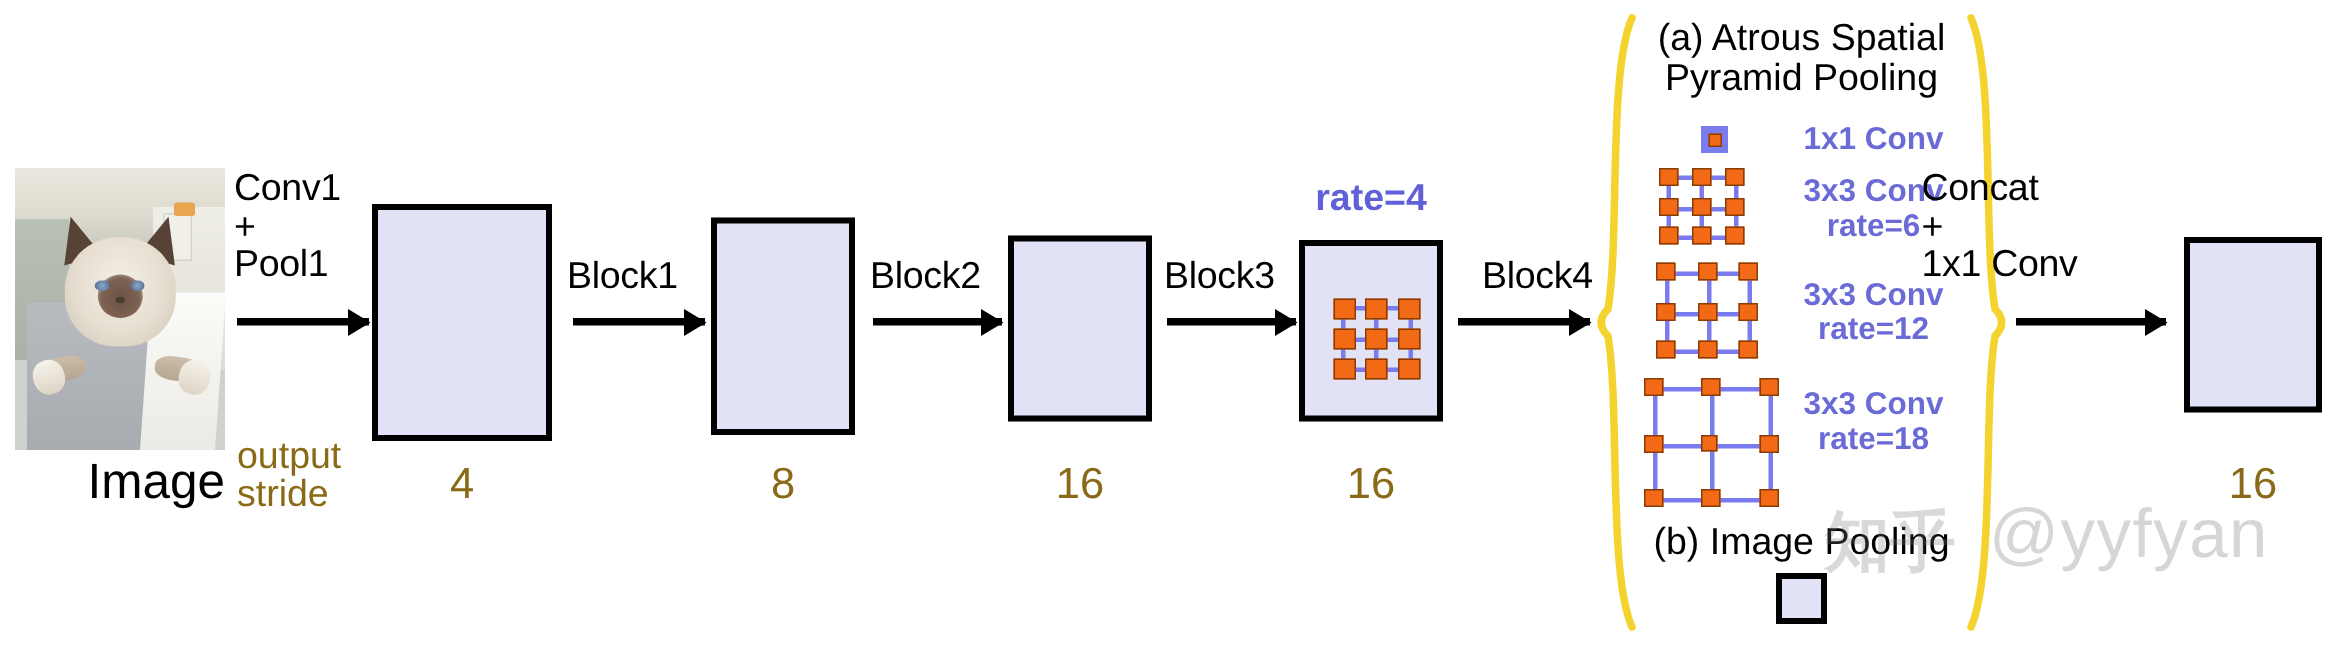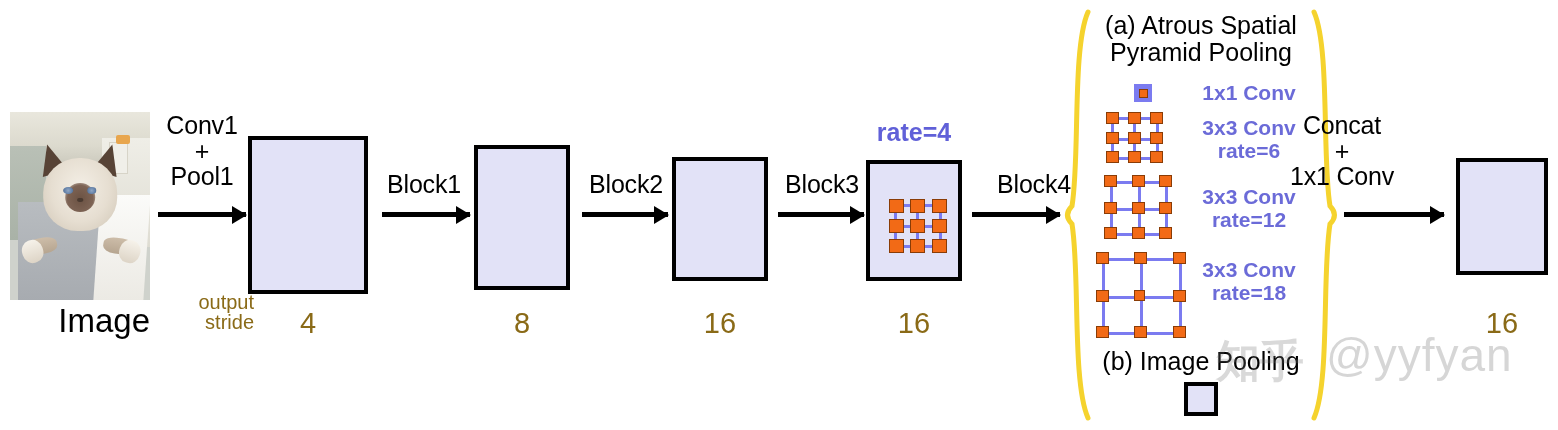--- a/index.html
+++ b/index.html
@@ -29,29 +29,29 @@
     border-left:15px solid #000;
     border-top:9px solid transparent;
     border-bottom:9px solid transparent;
   }
 
   
   .lbl{
     color:#000;
     font-size:25px;
     line-height:1.02;
-    text-align:center;
+    text-align:left;
     white-space:pre-line;
     letter-spacing:-0.2px;
   }
   .stride{
     color:#8a6a17;
-    font-size:20px;
+    font-size:25px;
     line-height:1.0;
-    text-align:right;
+    text-align:left;
     white-space:pre-line;
   }
   .osnum{
     color:#8a6a17;
     font-size:29px;
     text-align:center;
   }
   .rate{
     color:#6060d8;
     font-size:25px;

